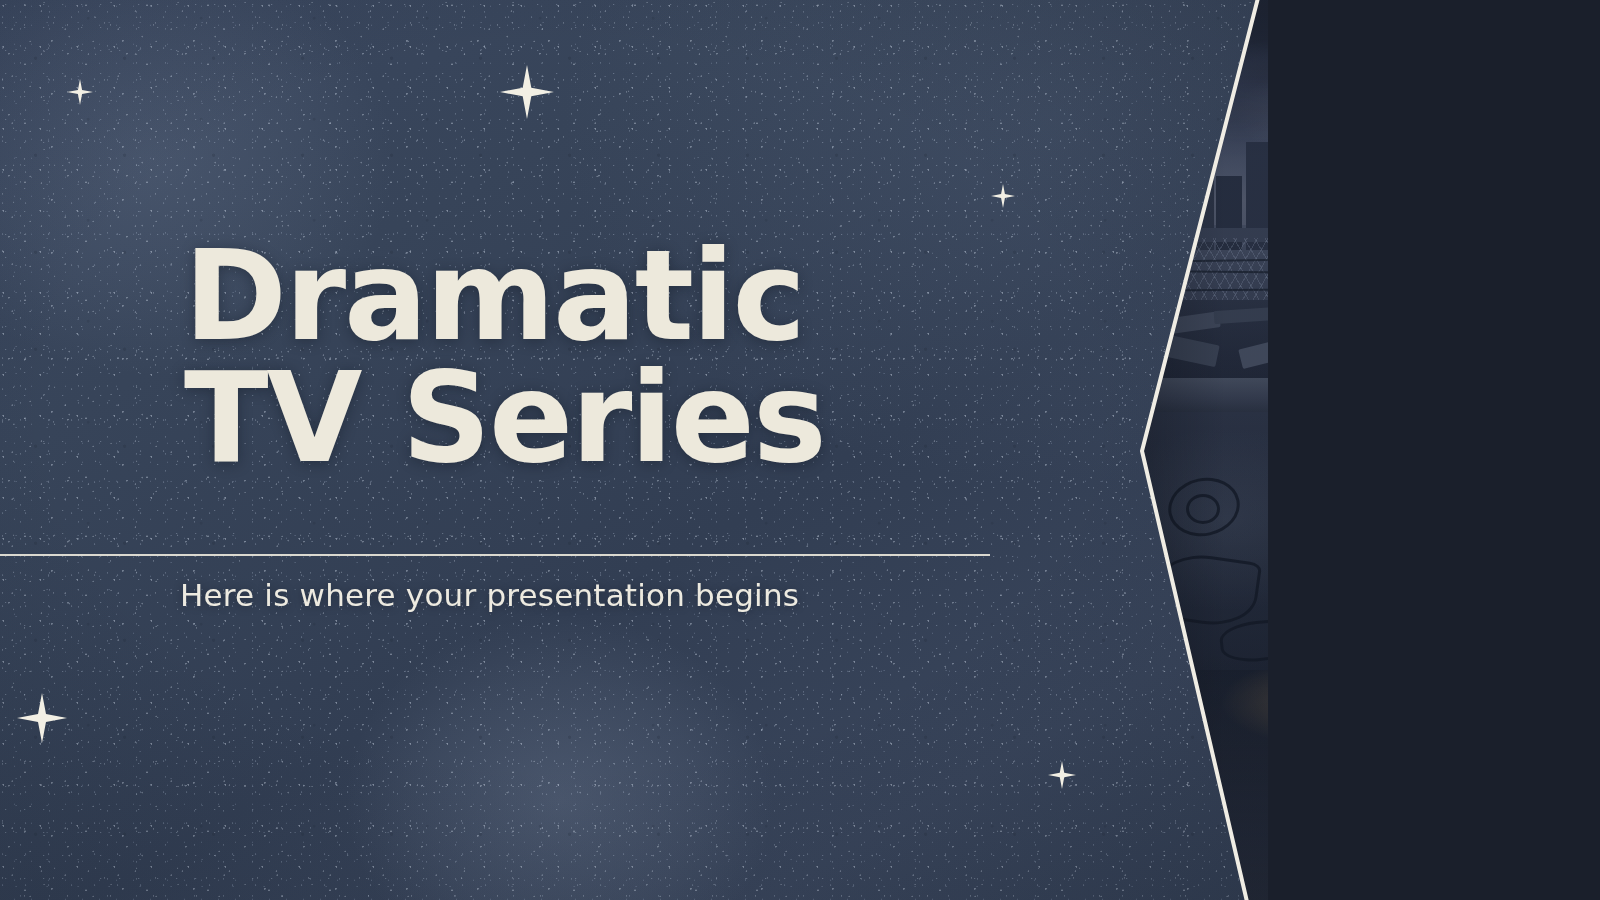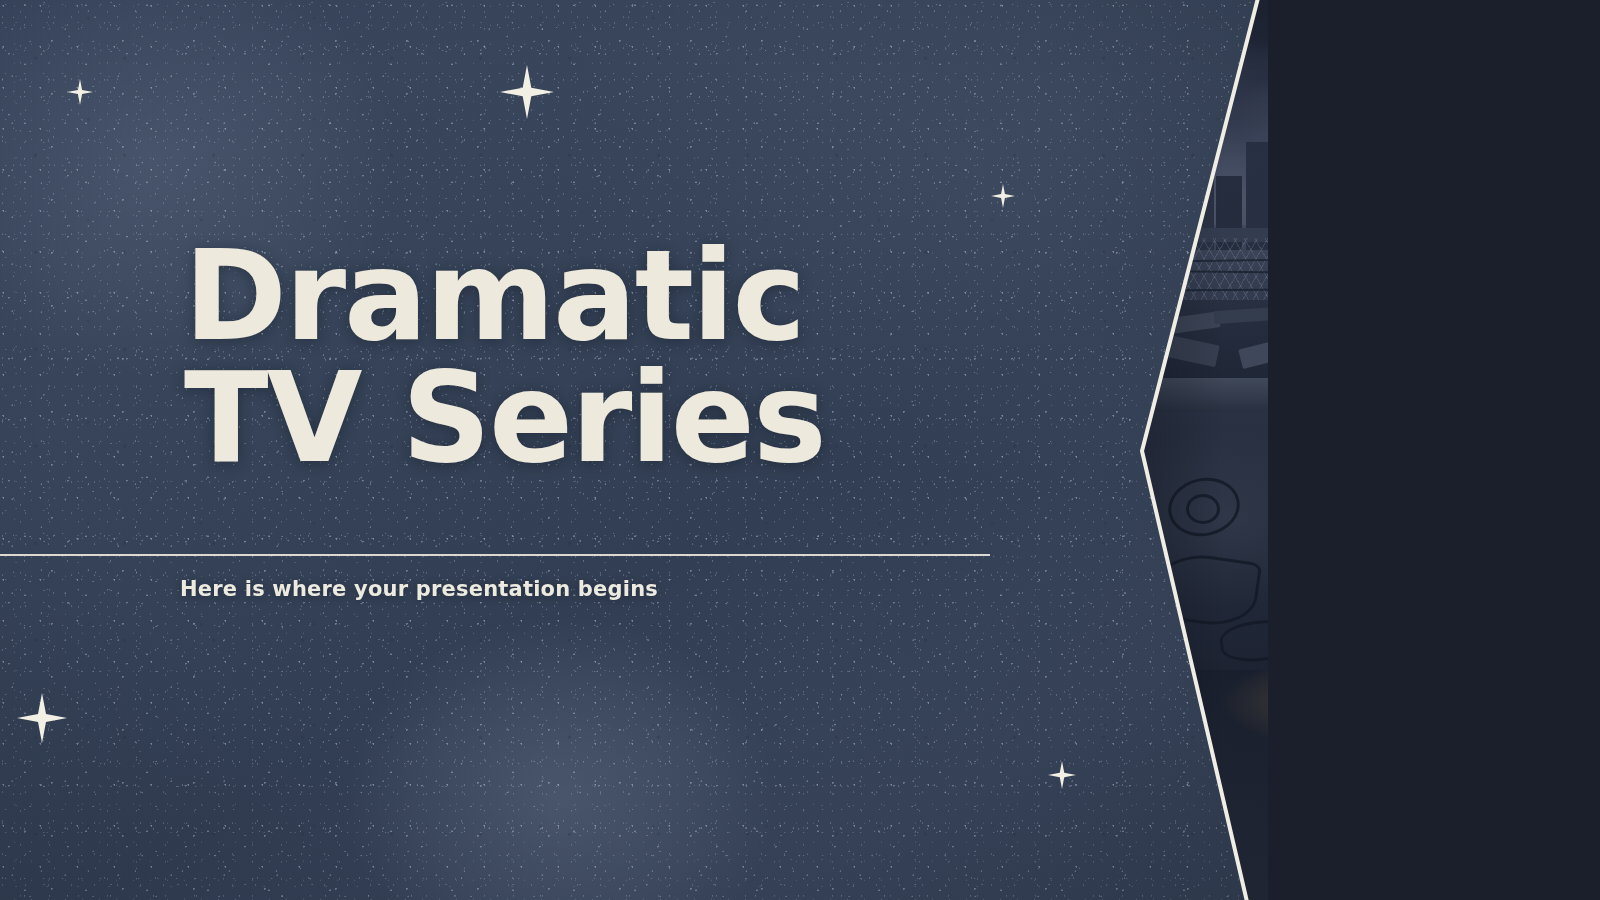--- a/index.html
+++ b/index.html
@@ -233,22 +233,22 @@
     height: 2px;
     background: #E9E6DA;
     opacity: 0.92;
   }
   .subtitle {
     position: absolute;
     left: 180px;
     top: 577px;
     color: #EDEAE0;
     font-family: "DejaVu Sans", sans-serif;
-    font-weight: 700;
-    font-size: 21px;
+    font-weight: 400;
+    font-size: 31px;
     letter-spacing: 0.2px;
     text-shadow: 0 1px 8px rgba(10,14,22,0.35);
   }
 </style>
 </head>
 <body>
 
 <div id="slide">
 
   <div class="bg-base"></div>

